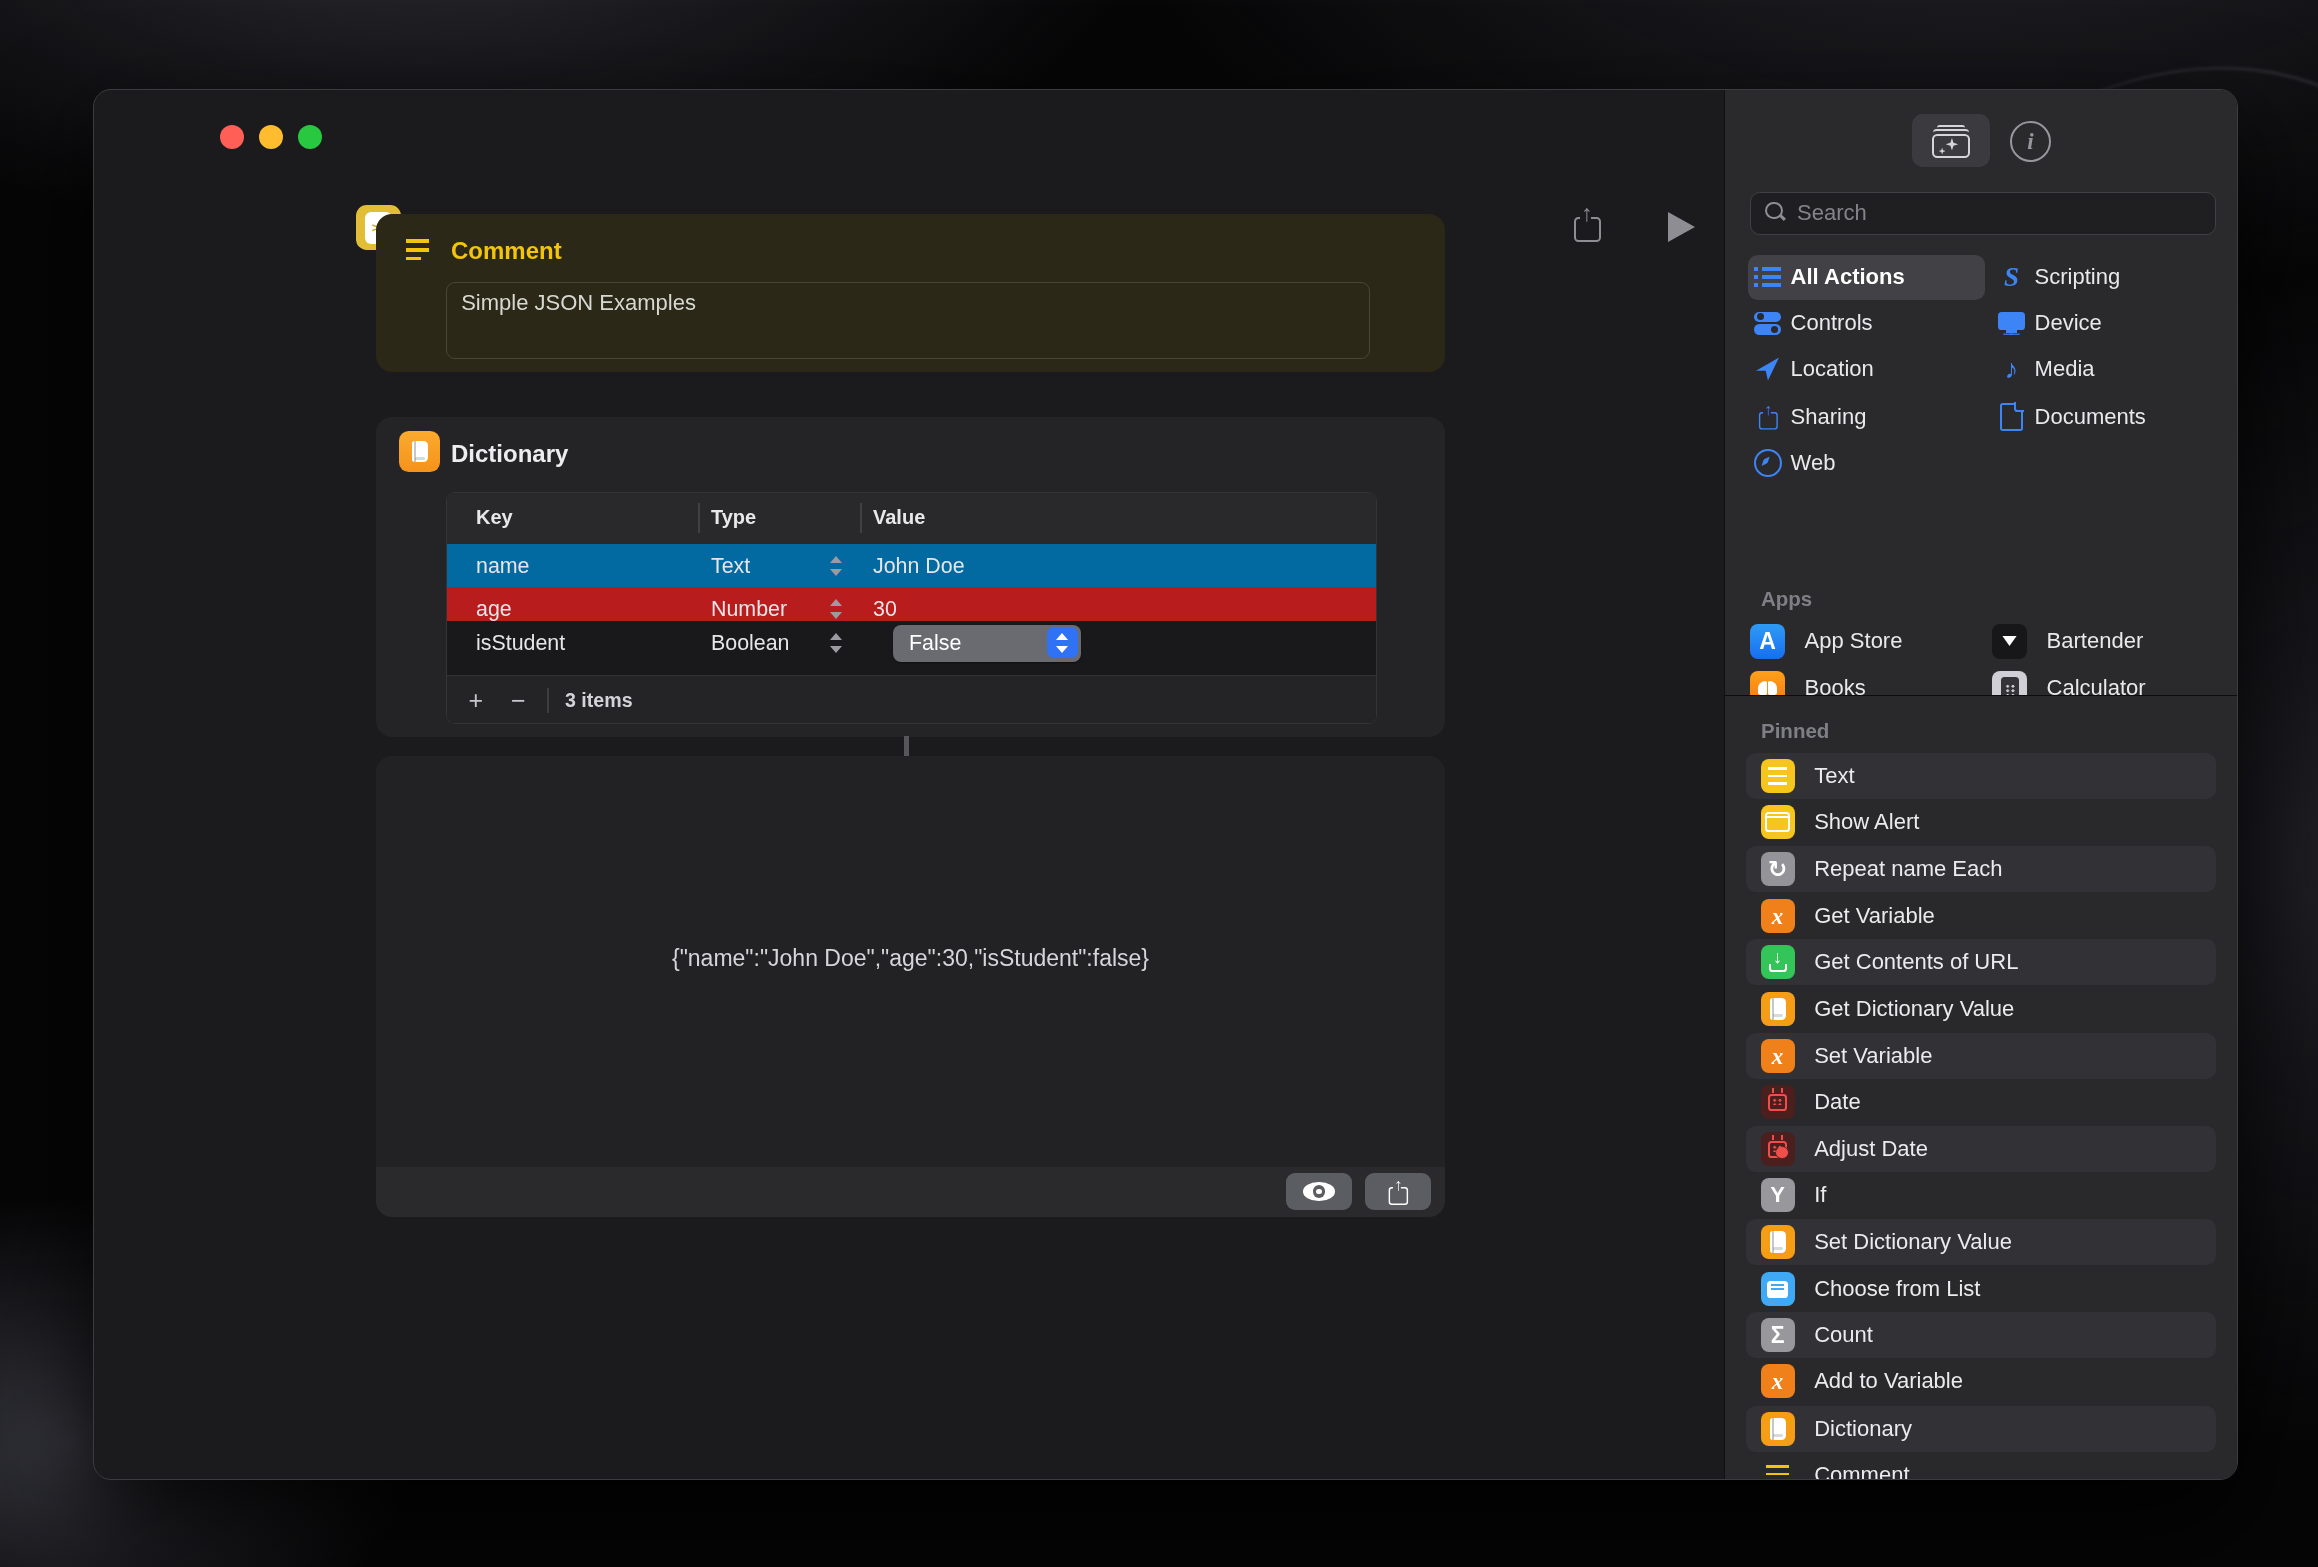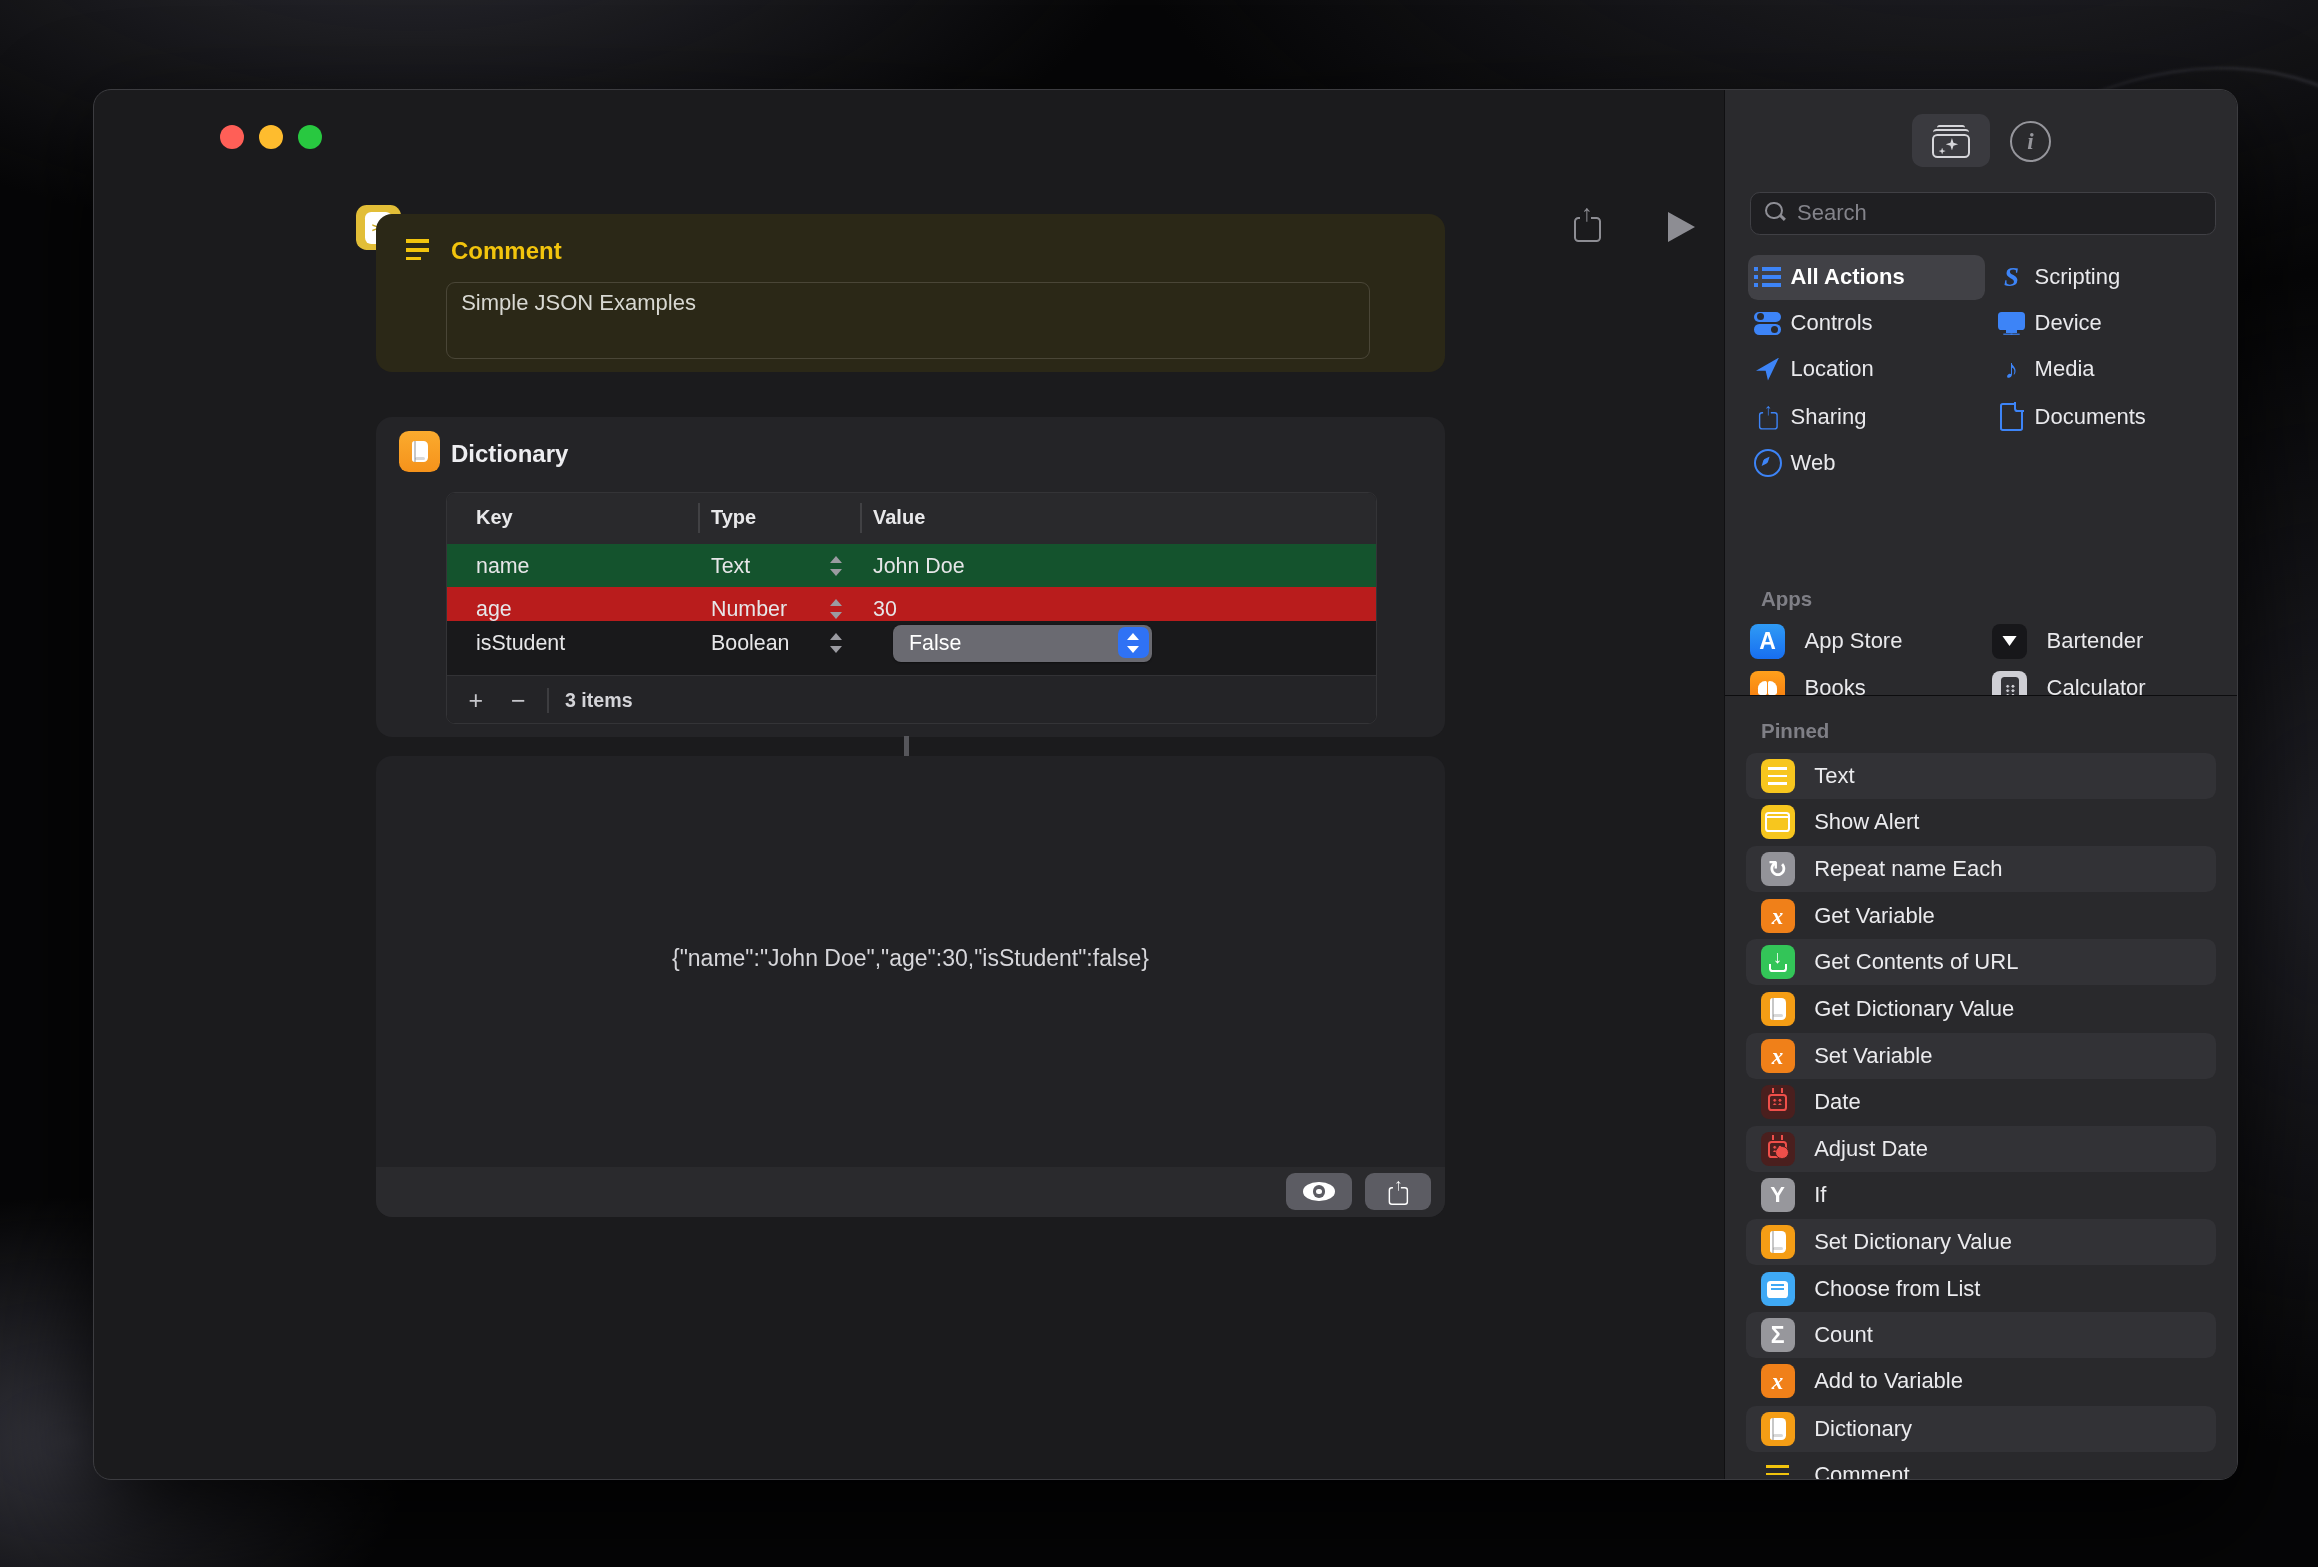--- a/index.html
+++ b/index.html
@@ -61,21 +61,21 @@
     border:0.9px solid #343437;background:#19191b;}
   .thead{position:absolute;left:0;top:0;right:0;height:51px;background:#29292c;}
   .th{position:absolute;top:13.4px;font-size:20px;font-weight:700;color:#e8e8ea;}
   .colline{position:absolute;top:9.8px;width:1.8px;height:30px;background:#414144;}
   .trow{position:absolute;left:0;right:0;height:44px;}
   .td{position:absolute;top:9.8px;font-size:21.4px;color:#e6e6e8;}
   .stepper{position:absolute;left:383px;top:11.6px;width:12.5px;height:21.4px;}
   .stepper i{position:absolute;left:0;width:0;height:0;border-left:6.2px solid transparent;border-right:6.2px solid transparent;}
   .stepper .up{top:0.9px;border-bottom:7.1px solid #9b9ba1;}
   .stepper .dn{bottom:0.9px;border-top:7.1px solid #9b9ba1;}
-  .select{position:absolute;left:446px;top:3.6px;width:259px;height:37px;background:#6a6a71;border-radius:8px;
+  .select{position:absolute;left:446px;top:3.6px;width:188px;height:37px;background:#6a6a71;border-radius:8px;
     box-shadow:0 0.9px 1.8px rgba(0,0,0,.4);}
   .select .sel-label{position:absolute;left:16px;top:6.2px;font-size:21.4px;color:#ffffff;}
   .sel-btn{position:absolute;right:2.7px;top:2.7px;width:31px;height:31px;border-radius:7.1px;background:#2f72f5;}
   .sel-btn i{position:absolute;left:9px;width:0;height:0;border-left:6.2px solid transparent;border-right:6.2px solid transparent;}
   .sel-btn .up{top:5.3px;border-bottom:7.1px solid #fff;}
   .sel-btn .dn{bottom:5.3px;border-top:7.1px solid #fff;}
   .tfoot{position:absolute;left:0;right:0;top:182px;height:48px;background:#242427;border-top:0.9px solid #323235;}
   .pm{position:absolute;top:9.8px;font-size:25px;color:#c6c6cb;font-weight:400;}
   .foot-div{position:absolute;left:100px;top:11.6px;width:1.8px;height:25px;background:#3d3d40;}
   .items-count{position:absolute;left:118px;top:13.4px;font-size:19.6px;font-weight:600;color:#d4d4d8;}
@@ -231,21 +231,21 @@
         </span>
       <span class="blk-title">Dictionary</span>
       <div class="table">
         <div class="thead">
           <span class="th" style="left:29px">Key</span>
           <span class="th" style="left:264px">Type</span>
           <span class="th" style="left:426px">Value</span>
           <span class="colline" style="left:251px"></span>
           <span class="colline" style="left:413px"></span>
         </div>
-        <div class="trow" style="top:51px;background:#14532d">
+        <div class="trow" style="top:51px;background:#0369a1">
           <span class="td" style="left:29px">name</span>
           <span class="td" style="left:264px">Text</span>
           <span class="stepper">
               <i class="up"></i>
               <i class="dn"></i>
             </span>
           <span class="td" style="left:426px">John Doe</span>
         </div>
         <div class="trow" style="top:94px;background:#b91c1c">
           <span class="td" style="left:29px">age</span>

